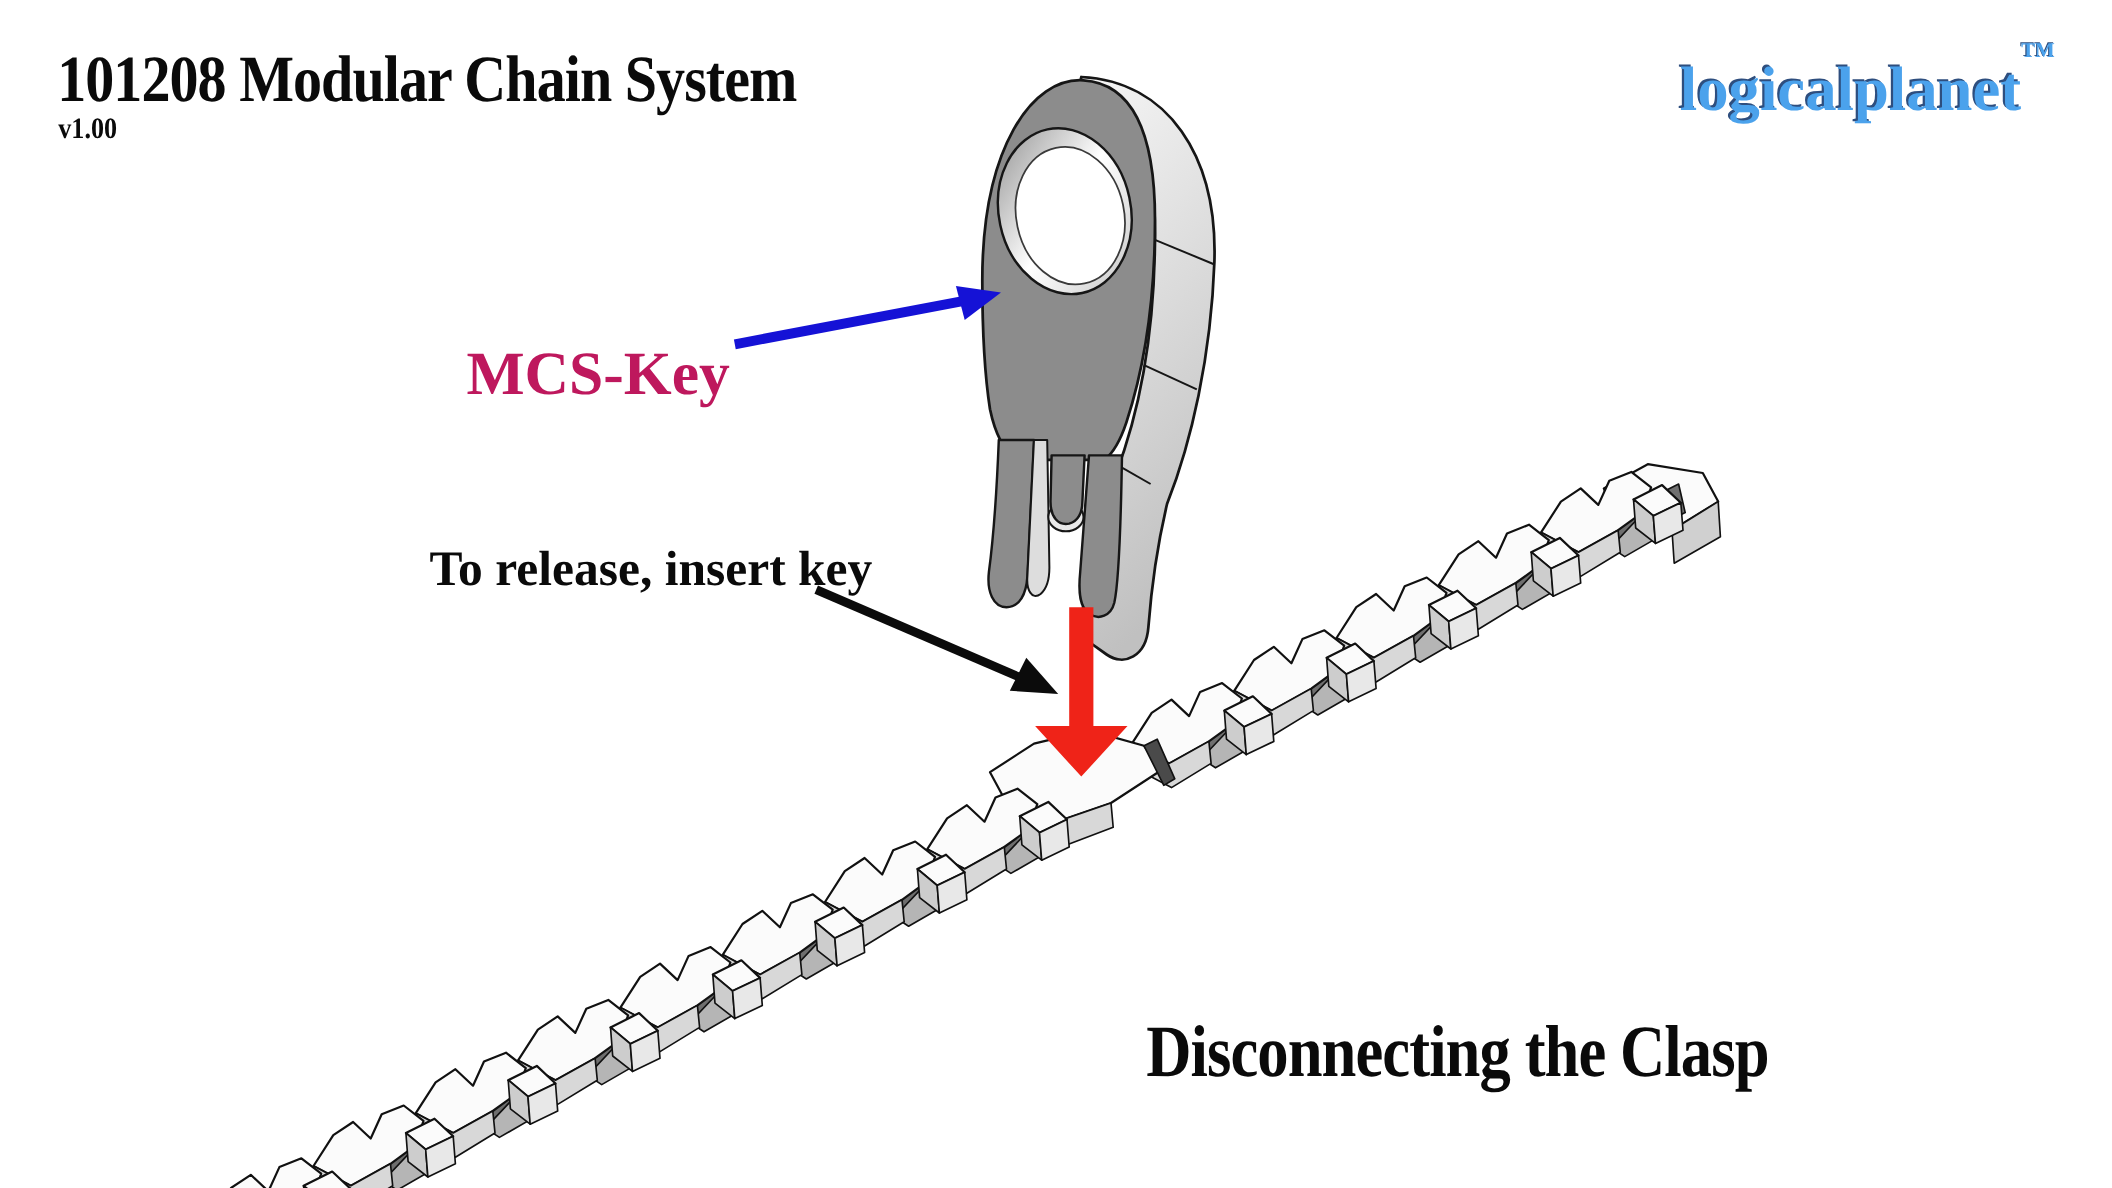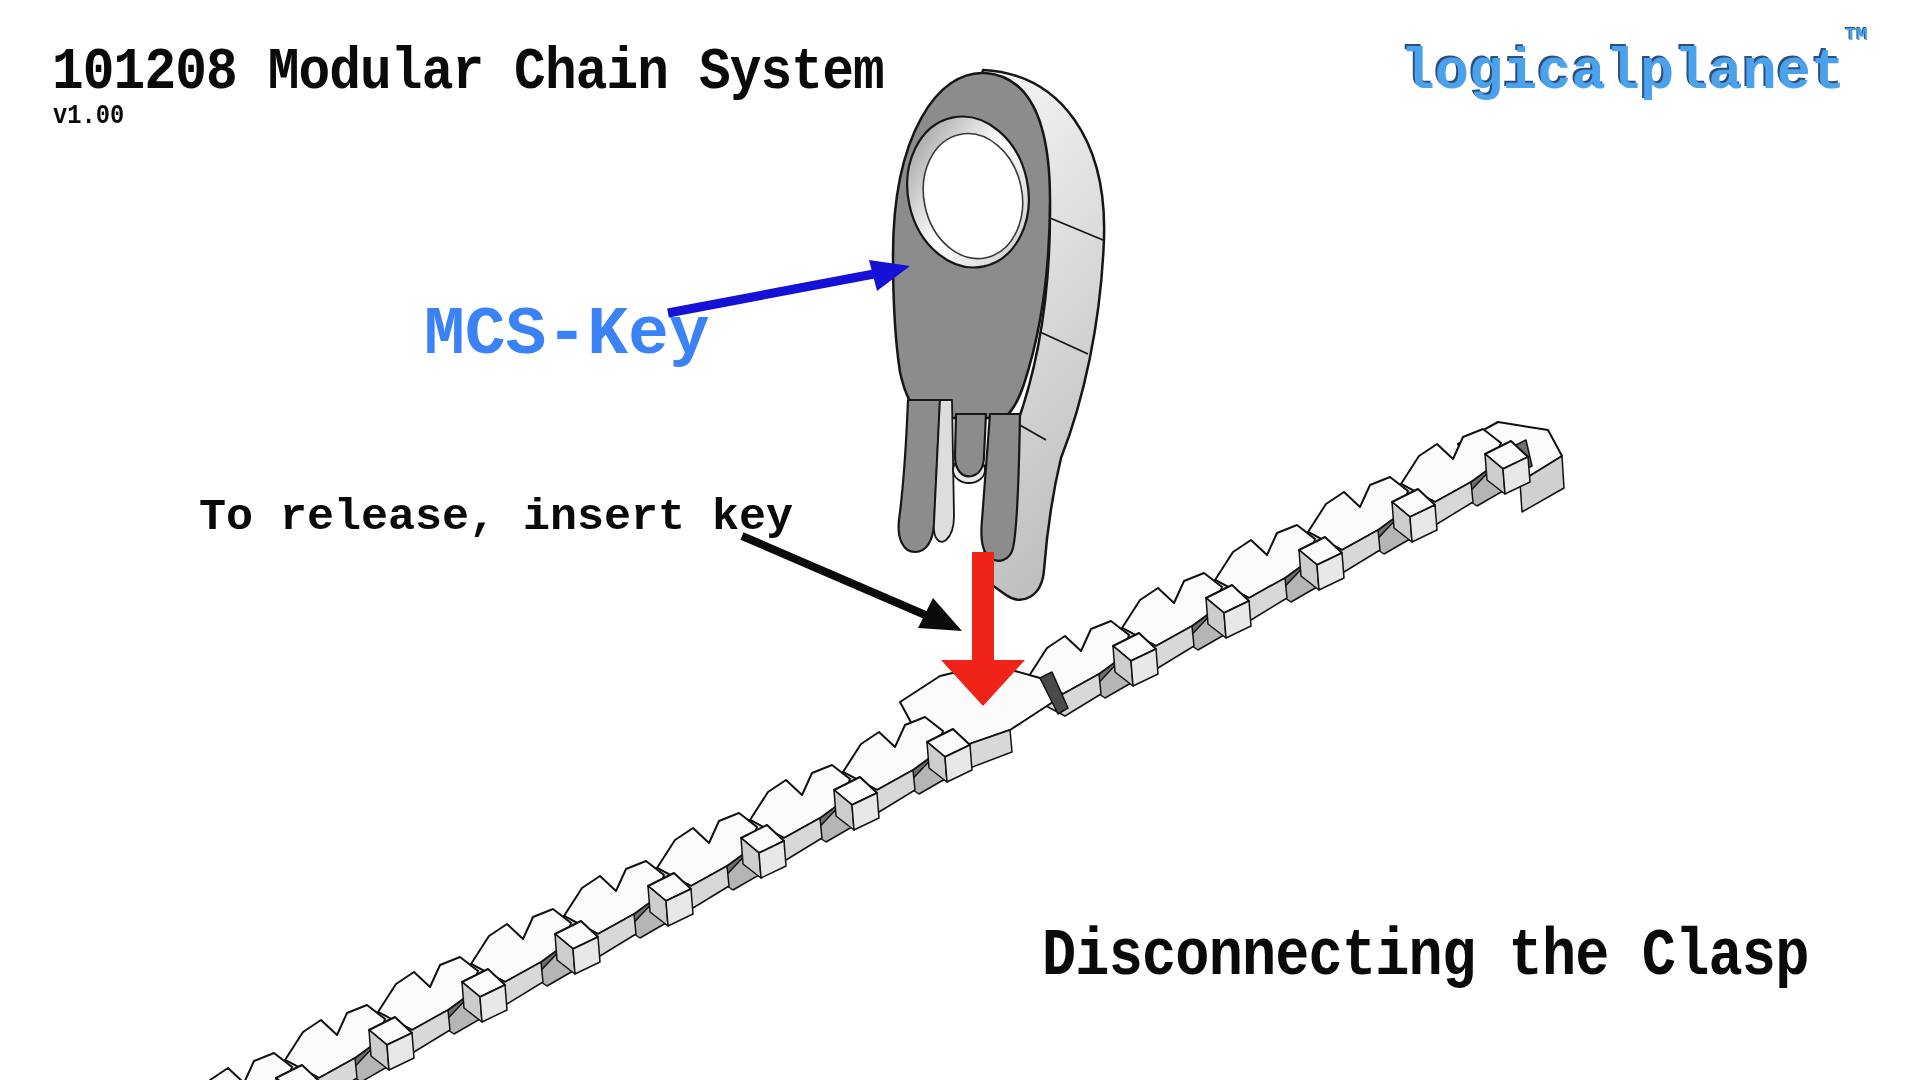--- a/index.html
+++ b/index.html
@@ -1,27 +1,27 @@
 <!DOCTYPE html>
 <html><head>
 <meta charset="utf-8">
 <style>
   html,body{margin:0;padding:0;background:#ffffff;}
   #canvas{position:relative;width:1884px;height:1080px;background:#ffffff;overflow:hidden;
-          font-family:Liberation Mono, monospace;color:#0a0a0a;}
+          font-family:Liberation Serif, serif;color:#0a0a0a;}
   .abs{position:absolute;white-space:nowrap;}
   #art{position:absolute;left:0;top:0;width:1920px;height:1080px;}
   .doc-title{left:52px;top:38px;font-size:60px;font-weight:bold;letter-spacing:-1px;
              transform:scaleX(.88);transform-origin:left top;}
   .doc-version{left:53px;top:101px;font-size:27px;font-weight:bold;
              transform:scaleX(.88);transform-origin:left top;}
-  .brand{right:16px;top:24px;font-size:57px;font-weight:bold;color:#4BA2EC;
+  .brand{right:16px;top:36px;font-size:57px;font-weight:bold;color:#4BA2EC;
          text-shadow:-2px -2px 0 #2e4e7e;}
   .brand sup{font-size:19px;vertical-align:48px;letter-spacing:0;text-shadow:-1px -1px 0 #2e4e7e;}
-  .key-label{left:424px;top:296px;font-size:68px;font-weight:bold;color:#3b82f6;}
+  .key-label{left:424px;top:308px;font-size:56px;font-weight:bold;color:#be185d;}
   .instruction{left:153px;top:488px;width:640px;text-align:right;font-size:45px;
                font-weight:bold;line-height:59px;white-space:nowrap;position:absolute;}
   .caption{left:1042px;top:918px;font-size:67px;font-weight:bold;letter-spacing:-1px;
            transform:scaleX(.85);transform-origin:left top;}
 </style>
 </head>
 <body>
 
 <div id="canvas">
 

